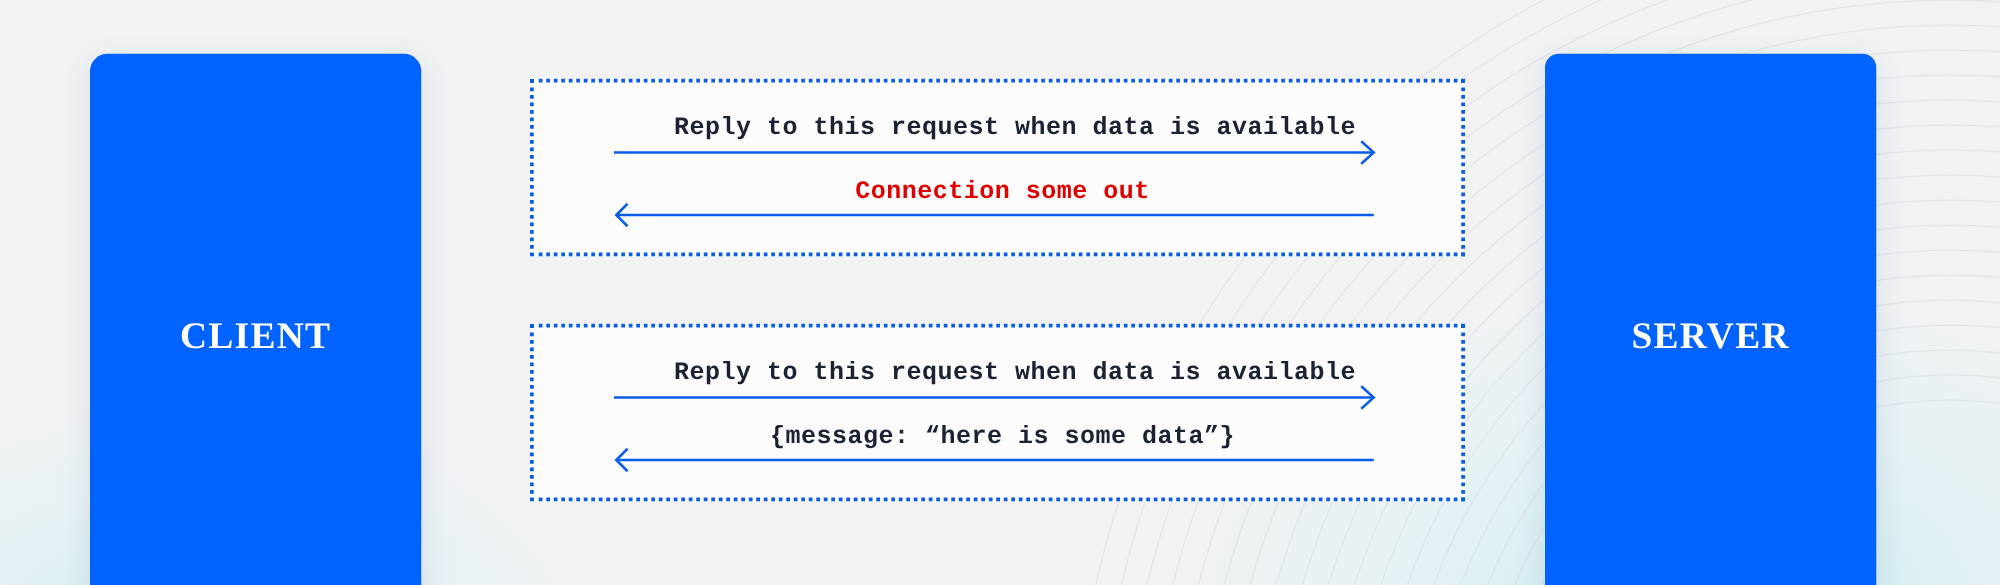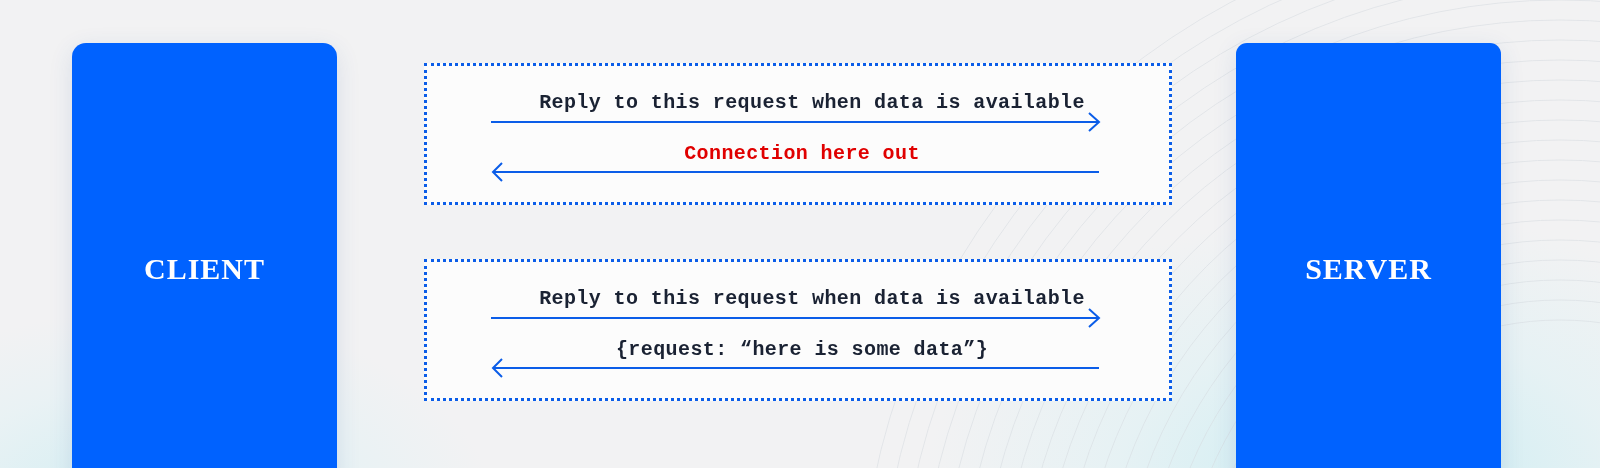--- a/index.html
+++ b/index.html
@@ -84,34 +84,34 @@
 <div class="node client">
   <span class="node-label">CLIENT</span>
 </div>
 
 <div class="exchange one">
   <div class="msg req">Reply to this request when data is available</div>
   <svg class="arrow req" width="620" height="20">
     <line x1="0" y1="10" x2="608" y2="10" stroke="#0b5de8" stroke-width="2"></line>
     <polyline points="598,1 608,10 598,19" fill="none" stroke="#0b5de8" stroke-width="2"></polyline>
   </svg>
-  <div class="msg resp error">Connection here out</div>
+  <div class="msg resp error">Connection some out</div>
   <svg class="arrow resp" width="620" height="20">
     <line x1="2" y1="10" x2="608" y2="10" stroke="#0b5de8" stroke-width="2"></line>
     <polyline points="11,1 2,10 11,19" fill="none" stroke="#0b5de8" stroke-width="2"></polyline>
   </svg>
 </div>
 
 <div class="exchange two">
   <div class="msg req">Reply to this request when data is available</div>
   <svg class="arrow req" width="620" height="20">
     <line x1="0" y1="10" x2="608" y2="10" stroke="#0b5de8" stroke-width="2"></line>
     <polyline points="598,1 608,10 598,19" fill="none" stroke="#0b5de8" stroke-width="2"></polyline>
   </svg>
-  <div class="msg resp data">{request: “here is some data”}</div>
+  <div class="msg resp data">{message: “here is some data”}</div>
   <svg class="arrow resp" width="620" height="20">
     <line x1="2" y1="10" x2="608" y2="10" stroke="#0b5de8" stroke-width="2"></line>
     <polyline points="11,1 2,10 11,19" fill="none" stroke="#0b5de8" stroke-width="2"></polyline>
   </svg>
 </div>
 
 <div class="node server">
   <span class="node-label">SERVER</span>
 </div>
 

